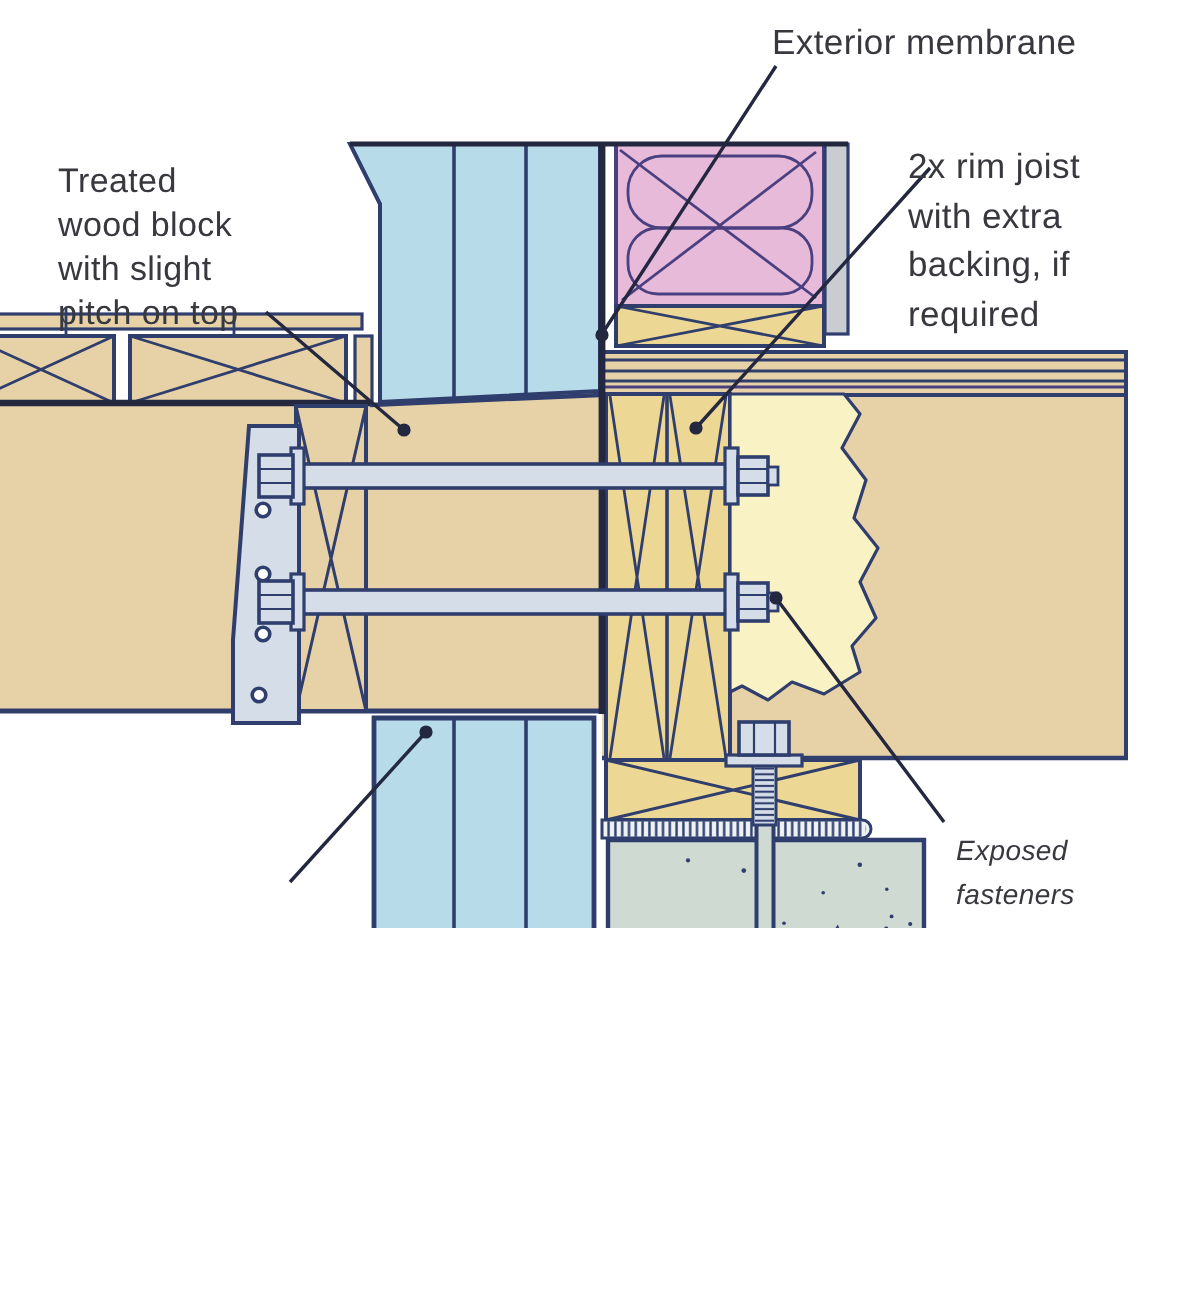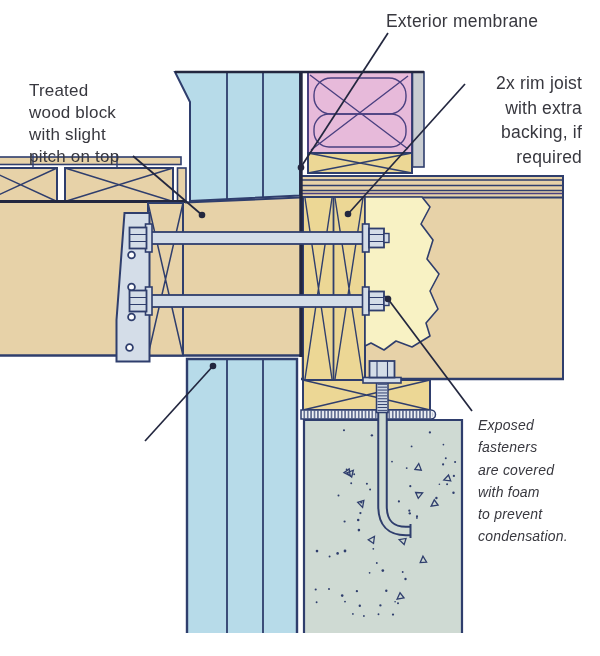--- a/index.html
+++ b/index.html
@@ -1,27 +1,27 @@
 <!DOCTYPE html>
 <html style="--outline_navy: #2f3e6d; --line_dark: #23273f; --wood_tan: #e7d2a8; --wood_yellow: #ecd795; --foam_blue: #b7dbe9; --insulation_pink: #e7bada; --insulation_outline: #4a4080; --drywall_gray: #c9cdd2; --hardware_gray: #d4dde8; --spray_foam_yellow: #f8f2c4; --concrete_green: #cfdad3; --label_text: #38383f;"><head>
 <meta charset="utf-8">
 <style>
   html,body{margin:0;padding:0;background:#ffffff;}
   .stage{
-    position:relative;width:600px;height:656px;background:#ffffff;overflow:hidden;
+    position:relative;width:600px;height:464px;background:#ffffff;overflow:hidden;
     font-family:"Liberation Sans", sans-serif;
   }
   .stage svg{position:absolute;left:0;top:0;}
   .lbl{
     position:absolute;color:var(--label_text,#38383f);
     white-space:pre-line;font-weight:400;letter-spacing:.2px;
   }
   .lbl.it{font-style:italic;}
   #lbl-exterior{left:386px;top:10px;font-size:17.5px;line-height:22px;}
-  #lbl-rimjoist{left:496px;top:71px;font-size:17.5px;line-height:24.5px;text-align:right;}
+  #lbl-rimjoist{left:454px;top:71px;font-size:17.5px;line-height:24.5px;}
   #lbl-treated{left:29px;top:80px;font-size:17px;line-height:22px;}
   #lbl-rigidfoam{left:56px;top:437px;font-size:16px;line-height:21.8px;}
   #lbl-exposed{left:478px;top:414px;font-size:14px;line-height:22.3px;}
 
   .f-tan{fill:var(--wood_tan)}
   .f-yw{fill:var(--wood_yellow)}
   .f-blue{fill:var(--foam_blue)}
   .f-pink{fill:var(--insulation_pink)}
   .f-gray{fill:var(--drywall_gray)}
   .f-hw{fill:var(--hardware_gray)}

